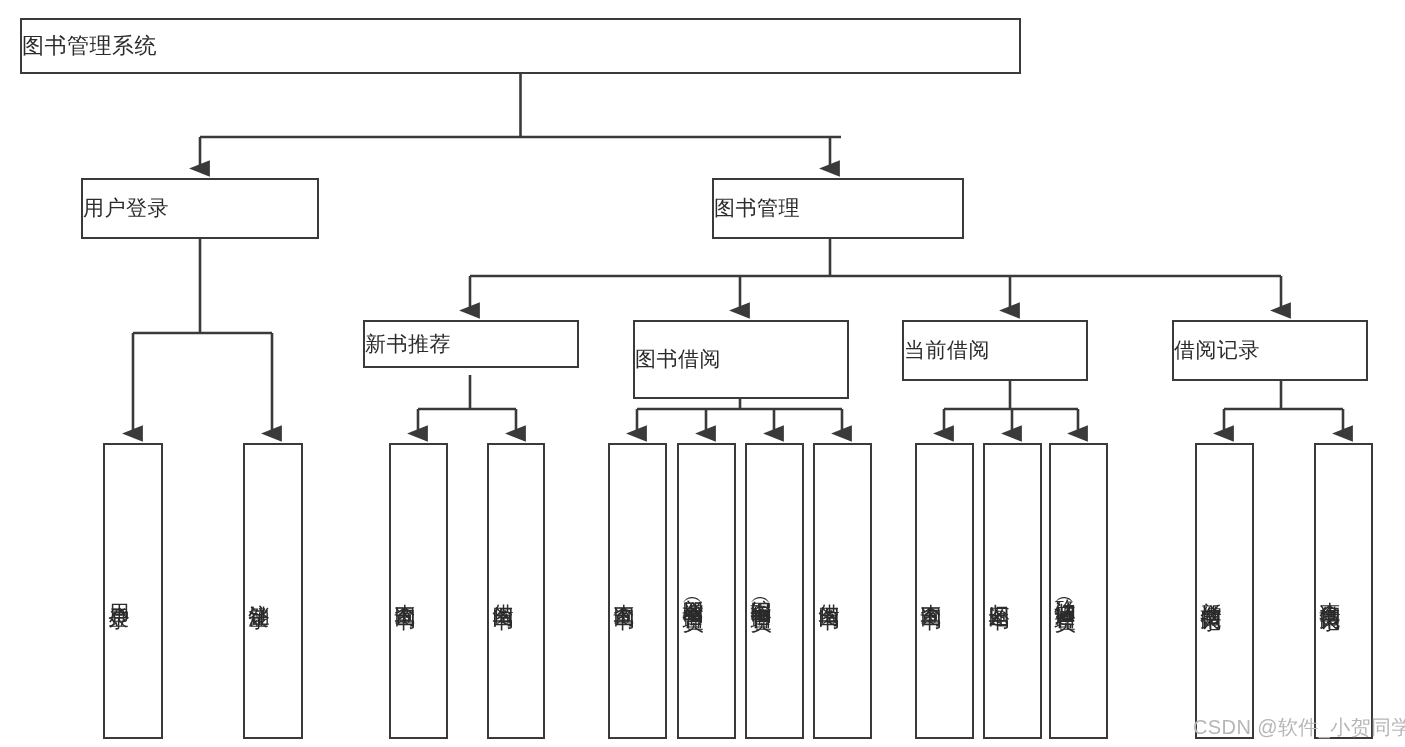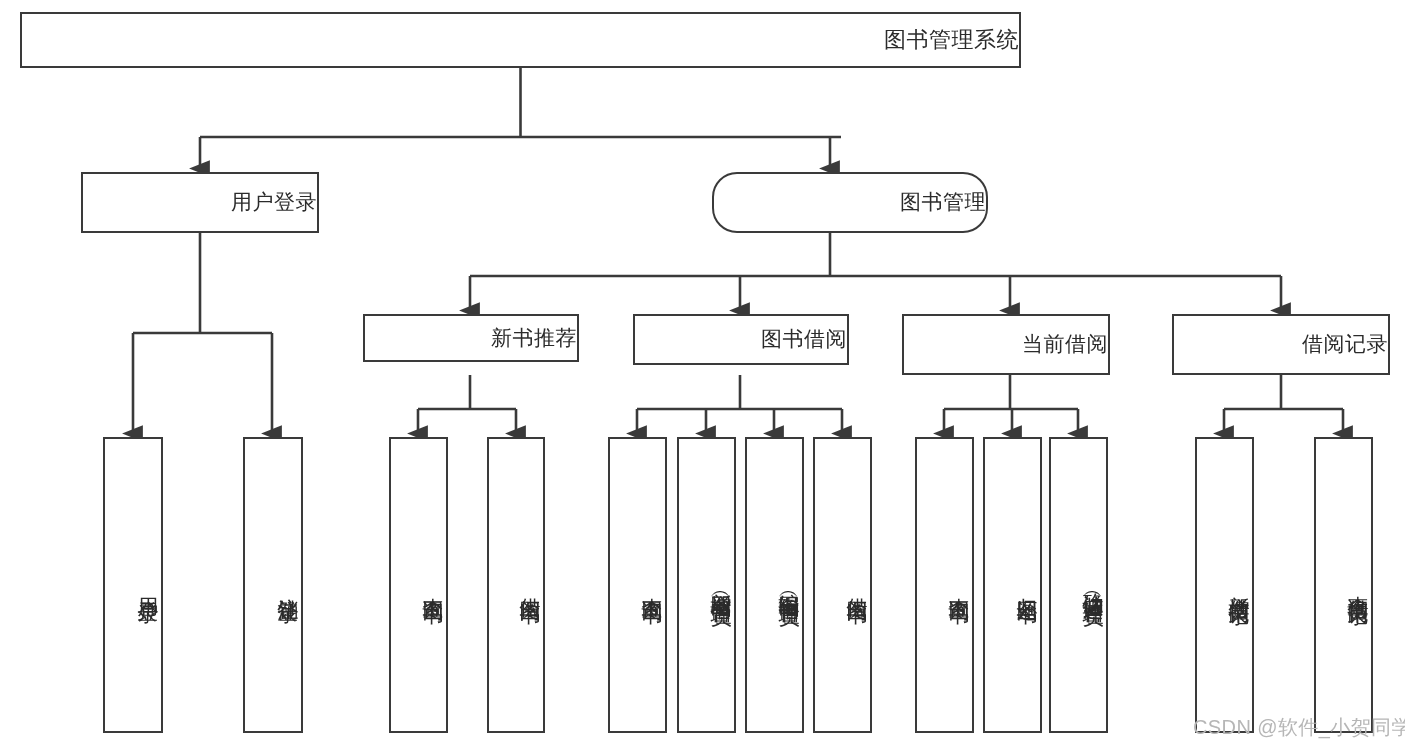--- a/index.html
+++ b/index.html
@@ -27,22 +27,23 @@
     height: 747px;
     pointer-events: none;
   }
   .node {
     position: absolute;
     box-sizing: border-box;
     border: 2.5px solid #3a3a3a;
     background: #ffffff;
     display: flex;
     align-items: center;
-    justify-content: flex-end;
+    justify-content: flex-start;
     overflow: hidden;
+    margin-top: 6px;
   }
   .node .label {
     font-size: 21px;
     line-height: 1.18;
     color: #2b2b2b;
     letter-spacing: 0.5px;
     white-space: nowrap;
   }
   .node.leaf .label {
     writing-mode: vertical-rl;
@@ -117,34 +118,34 @@
     </g>
   </svg>
 
   <div class="node root" style="left:20px; top:12px; width:1001px; height:56px;">
     <span class="label">图书管理系统</span>
   </div>
 
   <div class="node" style="left:81px; top:172px; width:238px; height:61px;">
     <span class="label">用户登录</span>
   </div>
-  <div class="node" style="left:712px; top:172px; width:276px; height:61px;border-radius:25px;">
+  <div class="node" style="left:712px; top:172px; width:252px; height:61px;">
     <span class="label">图书管理</span>
   </div>
 
   <div class="node" style="left:363px; top:314px; width:216px; height:48px;">
     <span class="label">新书推荐</span>
   </div>
-  <div class="node" style="left:633px; top:314px; width:216px; height:51px;">
+  <div class="node" style="left:633px; top:314px; width:216px; height:79px;">
     <span class="label">图书借阅</span>
   </div>
-  <div class="node" style="left:902px; top:314px; width:208px; height:61px;">
+  <div class="node" style="left:902px; top:314px; width:186px; height:61px;">
     <span class="label">当前借阅</span>
   </div>
-  <div class="node" style="left:1172px; top:314px; width:218px; height:61px;">
+  <div class="node" style="left:1172px; top:314px; width:196px; height:61px;">
     <span class="label">借阅记录</span>
   </div>
 
   <div class="node leaf" style="left:103px; top:437px; width:60px; height:296px;">
     <span class="label">用户登录</span>
   </div>
   <div class="node leaf" style="left:243px; top:437px; width:60px; height:296px;">
     <span class="label">注销登录</span>
   </div>
   <div class="node leaf" style="left:389px; top:437px; width:59px; height:296px;">

